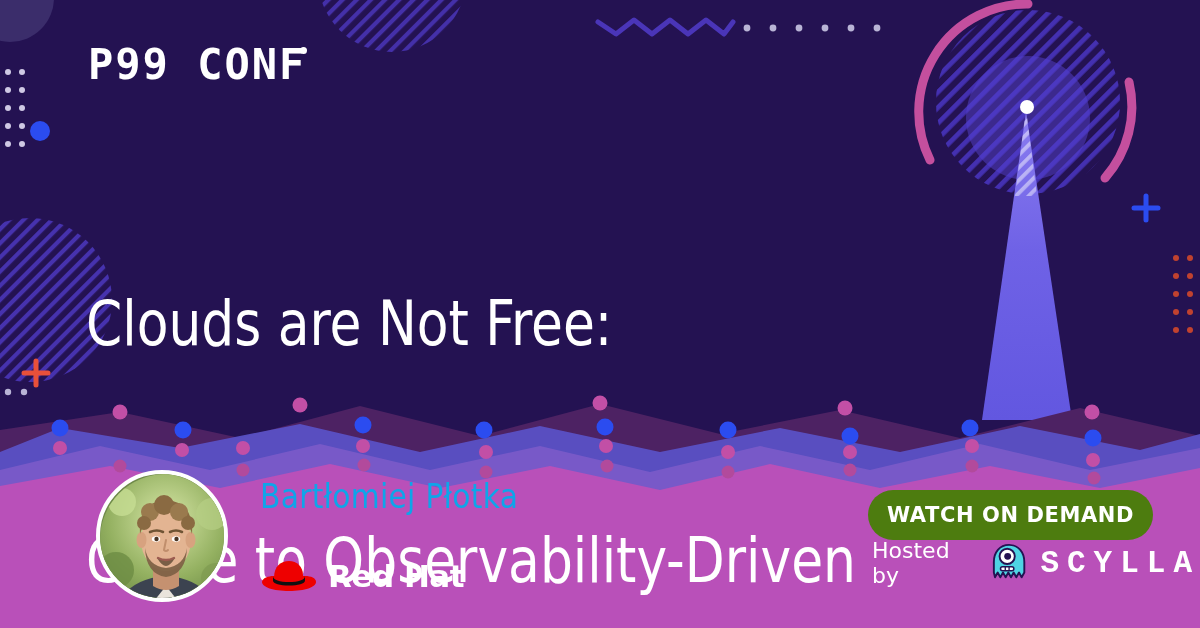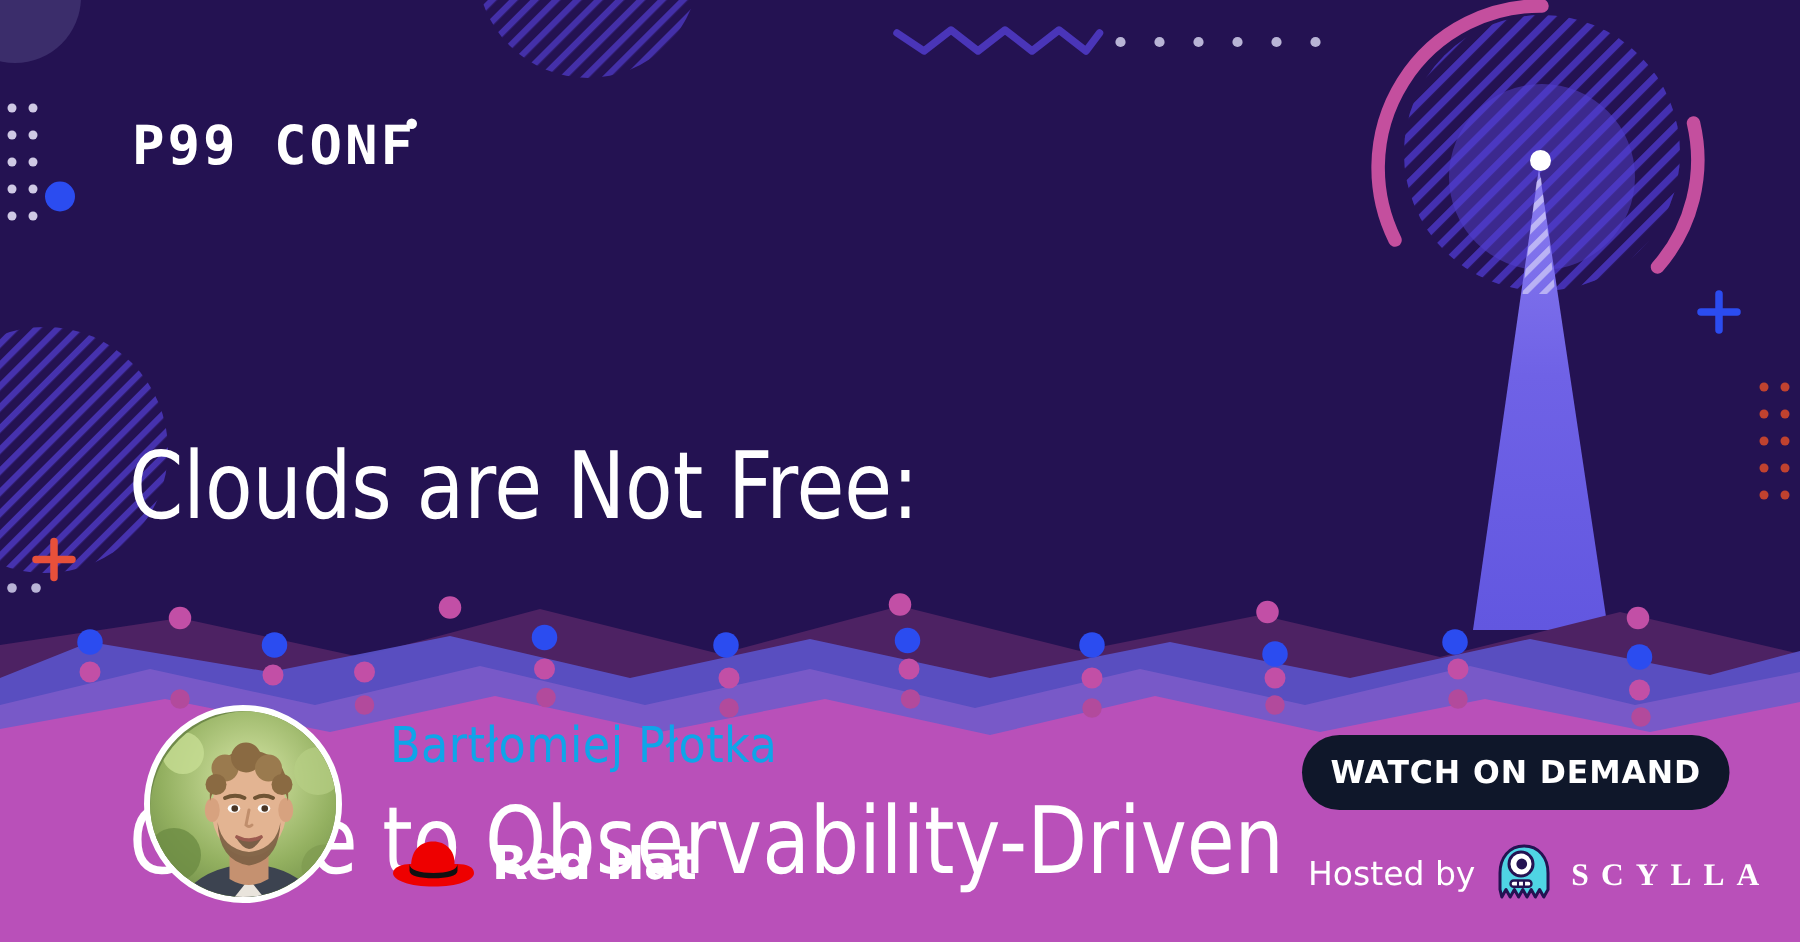--- a/index.html
+++ b/index.html
@@ -15,27 +15,26 @@
     overflow:hidden;
     background:#241252;
   }
   .layer { position:absolute; top:0; left:0; width:1200px; height:628px; }
   svg.layer { display:block; }
 
   
   #logo {
     position:absolute; left:88px; top:44px;
     font-family:"DejaVu Sans Mono", monospace;
-    font-size:36px;
+    font-size:42px;
     font-weight:700;
     letter-spacing:2px;
     color:#ffffff;
     line-height:1;
     white-space:nowrap;
-    margin-top:36px;
   }
   #logo .dot {
     display:inline-block;
     width:7px; height:7px;
     border-radius:50%;
     background:#ffffff;
     vertical-align:super;
     margin-left:-6px;
     position:relative;
     top:-10px;
@@ -87,45 +86,45 @@
     color:#ffffff;
     font-family:"DejaVu Sans","Liberation Sans", sans-serif;
     font-size:31px; font-weight:700; letter-spacing:-.5px;
     line-height:1;
   }
 
   
   #cta {
     position:absolute; left:868px; top:490px;
     width:285px; height:50px;
-    background:#0f172a;
+    background:#4d7c0f;
     border-radius:25px;
     display:flex; align-items:center; justify-content:center;
     cursor:pointer;
   }
   #cta .cta-label {
     color:#ffffff;
     font-family:"DejaVu Sans","Liberation Sans", sans-serif;
     font-size:21px; font-weight:700; letter-spacing:.6px;
   }
 
   
   #hosted {
-    position:absolute; left:872px; top:562px;
+    position:absolute; left:872px; top:538px;
     display:flex; align-items:center; gap:13px;
   }
   #hosted .hb-text {
     color:#ffffff;
     font-family:"DejaVu Sans","Liberation Sans", sans-serif;
     font-size:22px; font-weight:400;
   }
   #hosted .scylla-word {
     color:#ffffff;
-    font-family:Liberation Serif, serif;
-    font-size:21px; font-weight:700; letter-spacing:8px;
+    font-family:Liberation Mono, monospace;
+    font-size:31px; font-weight:700; letter-spacing:8px;
     line-height:1;
   }
 </style>
 </head>
 <body>
 
 <div id="poster">
 
   <svg class="layer" viewBox="0 0 1200 628" width="1200" height="628">
     <defs>

